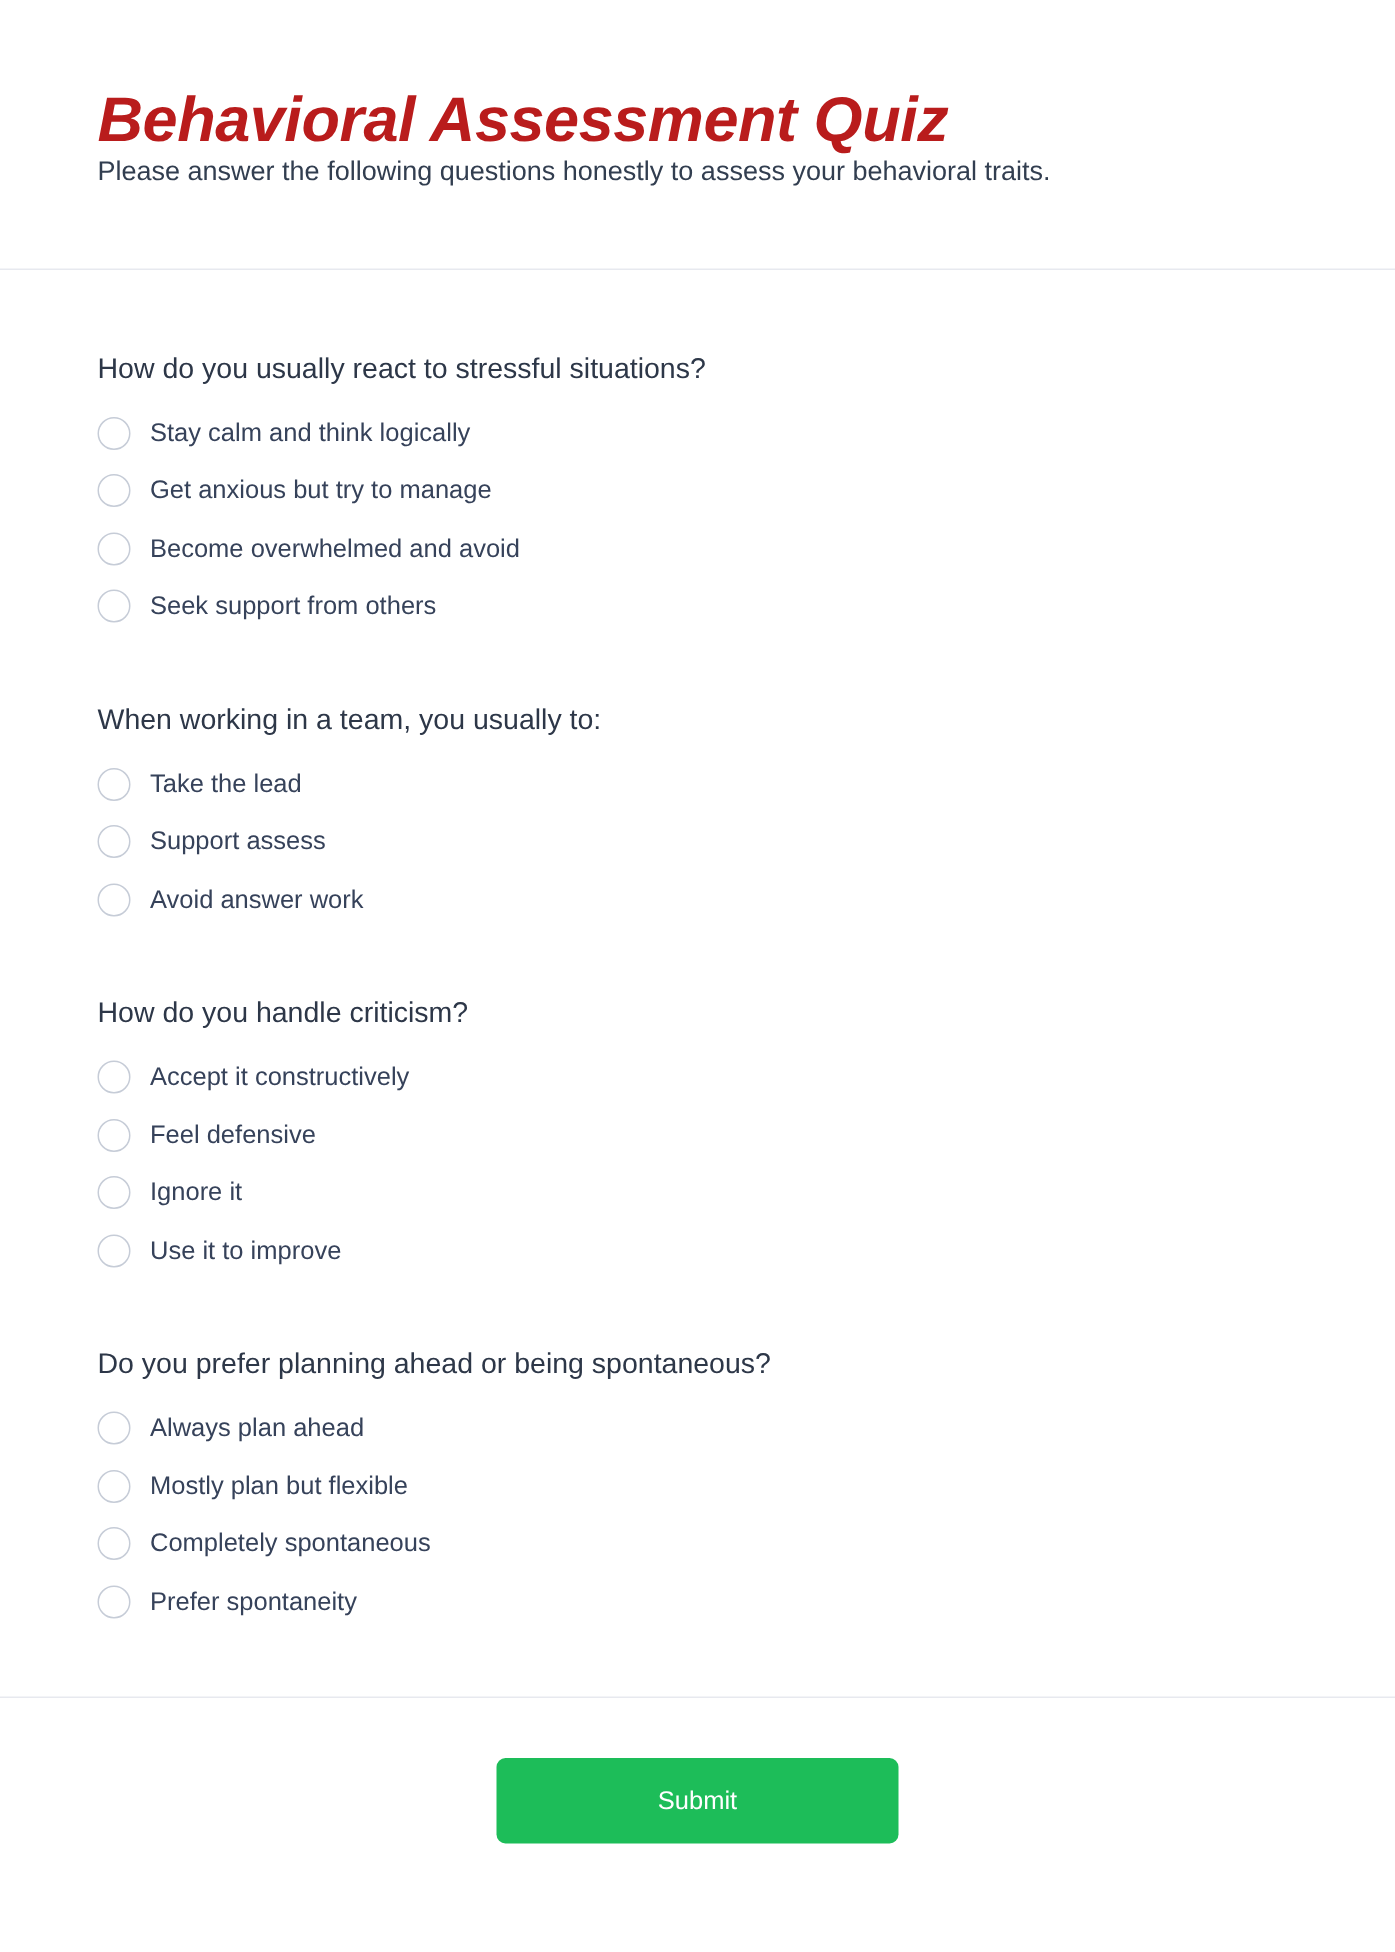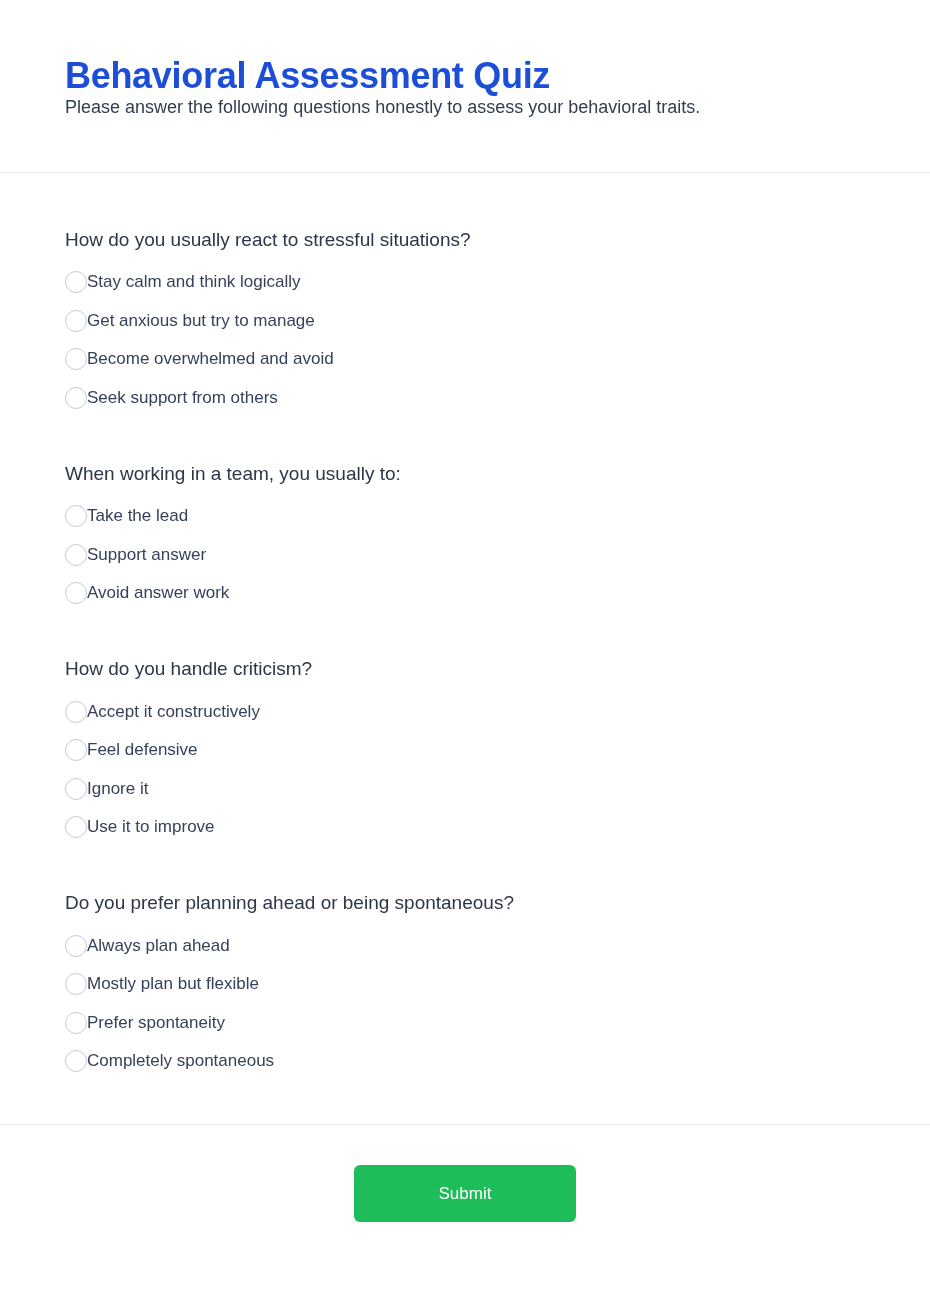--- a/index.html
+++ b/index.html
@@ -7,25 +7,26 @@
     width: 930px;
     min-height: 1301px;
     background: #ffffff;
     font-family: "Liberation Sans", sans-serif;
     color: #2d3748;
   }
   .header {
     padding: 56px 65px 0 65px;
   }
   .page-title {
-    font-size: 36px;
+    font-size: 42px;
     font-weight: 700;
     letter-spacing: -0.3px;
-    color: #1d4ed8;
+    color: #b91c1c;
     line-height: 1.12;
+    font-style: italic;
   }
   .page-subtitle {
     font-size: 18px;
     color: #323e50;
     line-height: 1.25;
   }
   .divider {
     width: 100%;
     height: 0;
     border-top: 1px solid #e7e9ef;
@@ -53,30 +54,31 @@
   }
   .radio {
     flex: 0 0 auto;
     width: 22px;
     height: 22px;
     border: 1.5px solid #c6ccd7;
     border-radius: 50%;
     background: #ffffff;
   }
   .opt-label {
+    margin-left: 13px;
     font-size: 17px;
     color: #36425a;
   }
   .footer {
     display: flex;
     justify-content: center;
     padding: 40px 0 51px 0;
   }
   .submit-btn {
-    width: 222px;
+    width: 268px;
     height: 57px;
     background: #1dbd59;
     border: none;
     border-radius: 6px;
     color: #ffffff;
     font-family: "Liberation Sans", sans-serif;
     font-size: 17px;
     font-weight: 500;
     cursor: pointer;
   }
@@ -114,21 +116,21 @@
   </div>
 
   <div class="question">
     <div class="q-label">When working in a team, you usually to:</div>
     <div class="option">
       <span class="radio"></span>
       <span class="opt-label">Take the lead</span>
     </div>
     <div class="option">
       <span class="radio"></span>
-      <span class="opt-label">Support answer</span>
+      <span class="opt-label">Support assess</span>
     </div>
     <div class="option">
       <span class="radio"></span>
       <span class="opt-label">Avoid answer work</span>
     </div>
   </div>
 
   <div class="question">
     <div class="q-label">How do you handle criticism?</div>
     <div class="option">
@@ -154,25 +156,25 @@
     <div class="option">
       <span class="radio"></span>
       <span class="opt-label">Always plan ahead</span>
     </div>
     <div class="option">
       <span class="radio"></span>
       <span class="opt-label">Mostly plan but flexible</span>
     </div>
     <div class="option">
       <span class="radio"></span>
-      <span class="opt-label">Prefer spontaneity</span>
+      <span class="opt-label">Completely spontaneous</span>
     </div>
     <div class="option">
       <span class="radio"></span>
-      <span class="opt-label">Completely spontaneous</span>
+      <span class="opt-label">Prefer spontaneity</span>
     </div>
   </div>
 
 </div>
 
 <div class="divider bottom"></div>
 
 <div class="footer">
   <button class="submit-btn">Submit</button>
 </div>

